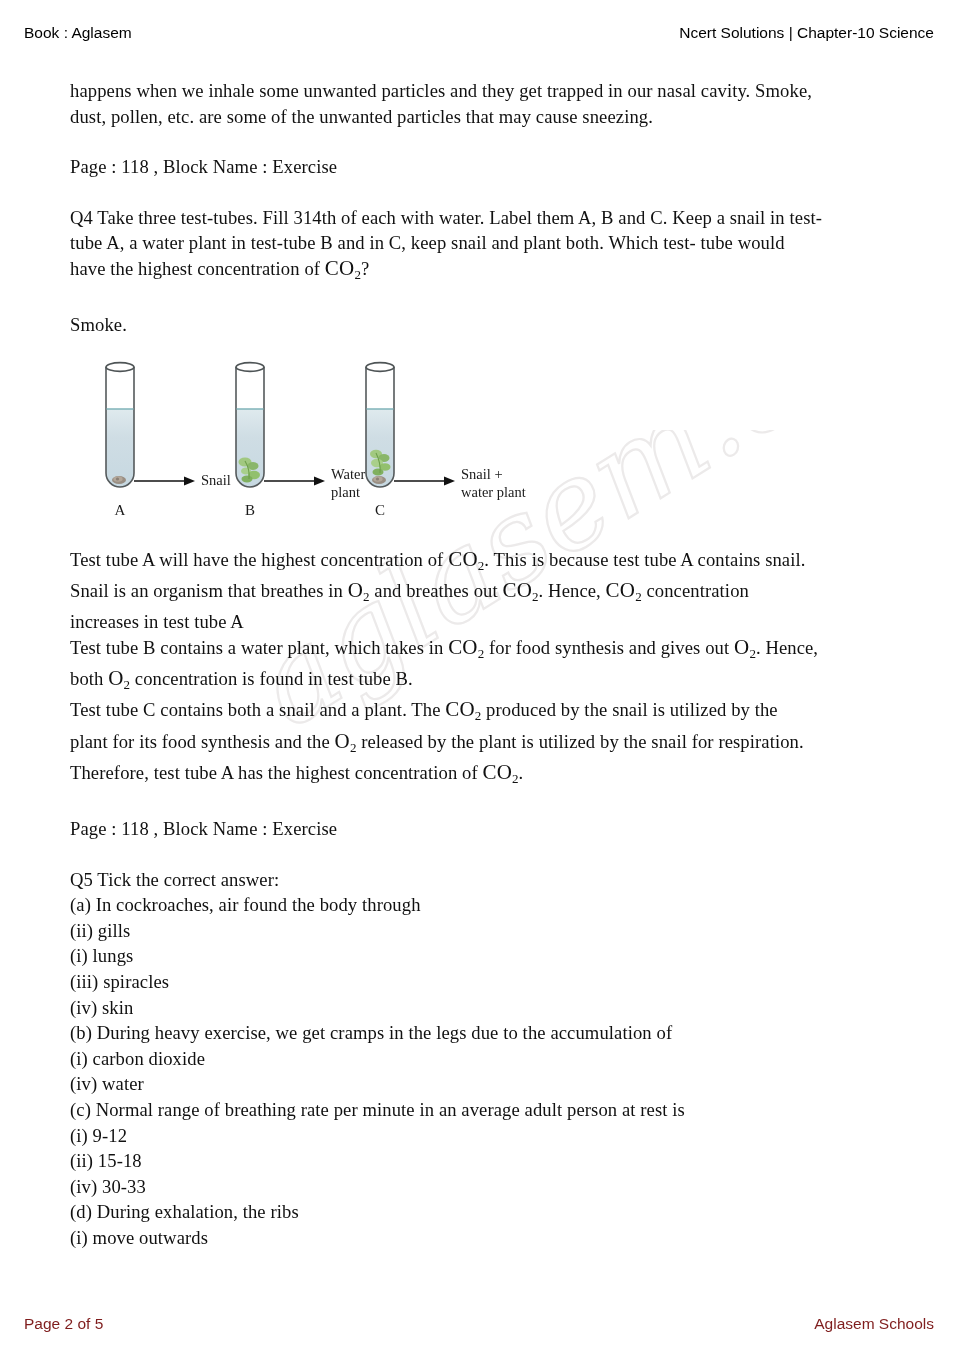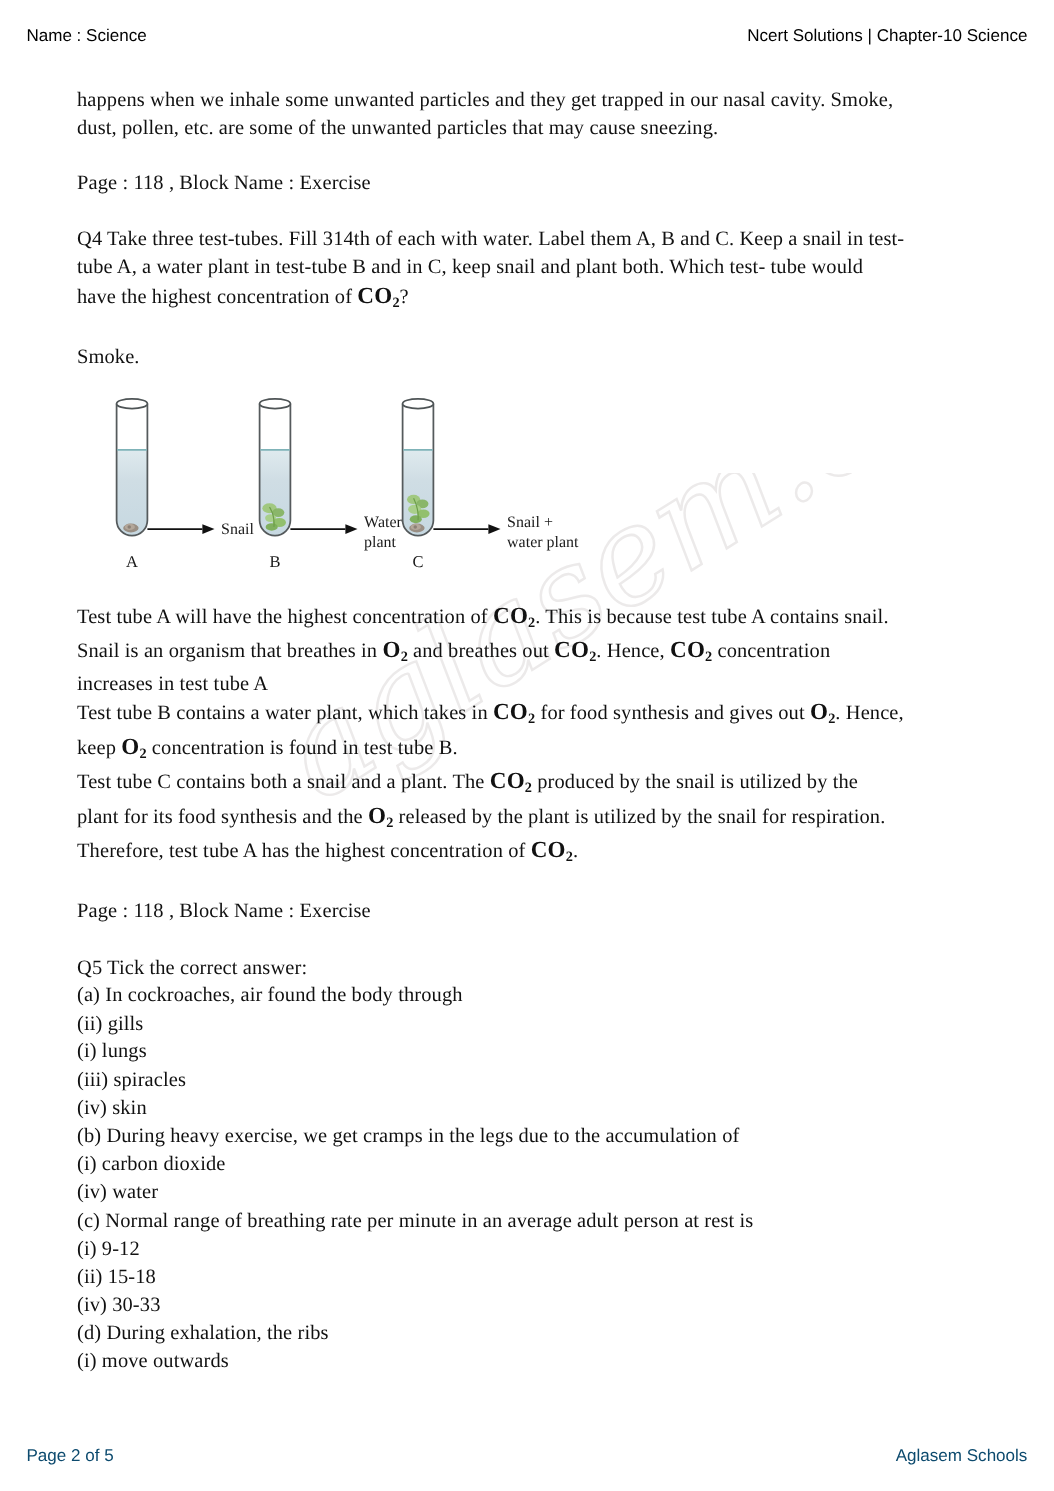--- a/index.html
+++ b/index.html
@@ -60,21 +60,21 @@
     left: 0;
     bottom: 22px;
     width: 958px;
     box-sizing: border-box;
     padding: 0 24px;
     display: flex;
     justify-content: space-between;
     align-items: center;
     font-family: "Liberation Sans", sans-serif;
     font-size: 15.5px;
-    color: #0c4a6e;
+    color: #7f1d1d;
     z-index: 3;
   }
 
   
   .content {
     position: absolute;
     left: 70px;
     top: 78px;
     width: 818px;
     z-index: 2;
@@ -90,21 +90,20 @@
   .gap-lg { height: 25px; }
   .gap-md { height: 17px; }
 
   .line { display: block; }
 
   
   .chem {
     font-family: "Liberation Serif", serif;
     font-size: 21px;
     letter-spacing: 0.2px;
-    font-weight: bold;
   }
   .chem sub {
     font-size: 0.62em;
     vertical-align: -0.28em;
     letter-spacing: 0;
   }
 
   
   .diagram {
     position: relative;
@@ -147,21 +146,21 @@
 </head>
 <body>
 
 <div class="watermark">
   <svg viewBox="0 0 700 420" xmlns="http://www.w3.org/2000/svg">
     <text class="wm-text" x="40" y="300" transform="rotate(-32 40 300)">aglasem.com</text>
   </svg>
 </div>
 
 <div class="page-header">
-  <span>Name : Science</span>
+  <span>Book : Aglasem</span>
   <span>Ncert Solutions | Chapter-10 Science</span>
 </div>
 
 <div class="content">
 
   <p class="para">
     <span class="line">happens when we inhale some unwanted particles and they get trapped in our nasal cavity. Smoke,</span>
     <span class="line">dust, pollen, etc. are some of the unwanted particles that may cause sneezing.</span>
   </p>
 
@@ -275,21 +274,21 @@
     </svg>
   </div>
 
   <div class="gap-md"></div>
 
   <p class="para">
     <span class="line"><span>Test tube A will have the highest concentration of </span><span class="chem"><span>CO</span><sub>2</sub></span><span>. This is because test tube A contains snail.</span></span>
     <span class="line"><span>Snail is an organism that breathes in </span><span class="chem"><span>O</span><sub>2</sub></span><span> and breathes out </span><span class="chem"><span>CO</span><sub>2</sub></span><span>. Hence, </span><span class="chem"><span>CO</span><sub>2</sub></span><span> concentration</span></span>
     <span class="line">increases in test tube A</span>
     <span class="line"><span>Test tube B contains a water plant, which takes in </span><span class="chem"><span>CO</span><sub>2</sub></span><span> for food synthesis and gives out </span><span class="chem"><span>O</span><sub>2</sub></span><span>. Hence,</span></span>
-    <span class="line"><span>keep </span><span class="chem"><span>O</span><sub>2</sub></span><span> concentration is found in test tube B.</span></span>
+    <span class="line"><span>both </span><span class="chem"><span>O</span><sub>2</sub></span><span> concentration is found in test tube B.</span></span>
     <span class="line"><span>Test tube C contains both a snail and a plant. The </span><span class="chem"><span>CO</span><sub>2</sub></span><span> produced by the snail is utilized by the</span></span>
     <span class="line"><span>plant for its food synthesis and the </span><span class="chem"><span>O</span><sub>2</sub></span><span> released by the plant is utilized by the snail for respiration.</span></span>
     <span class="line"><span>Therefore, test tube A has the highest concentration of </span><span class="chem"><span>CO</span><sub>2</sub></span><span>.</span></span>
   </p>
 
   <div class="gap-lg"></div>
 
   <p class="para">Page : 118 , Block Name : Exercise</p>
 
   <div class="gap-lg"></div>

